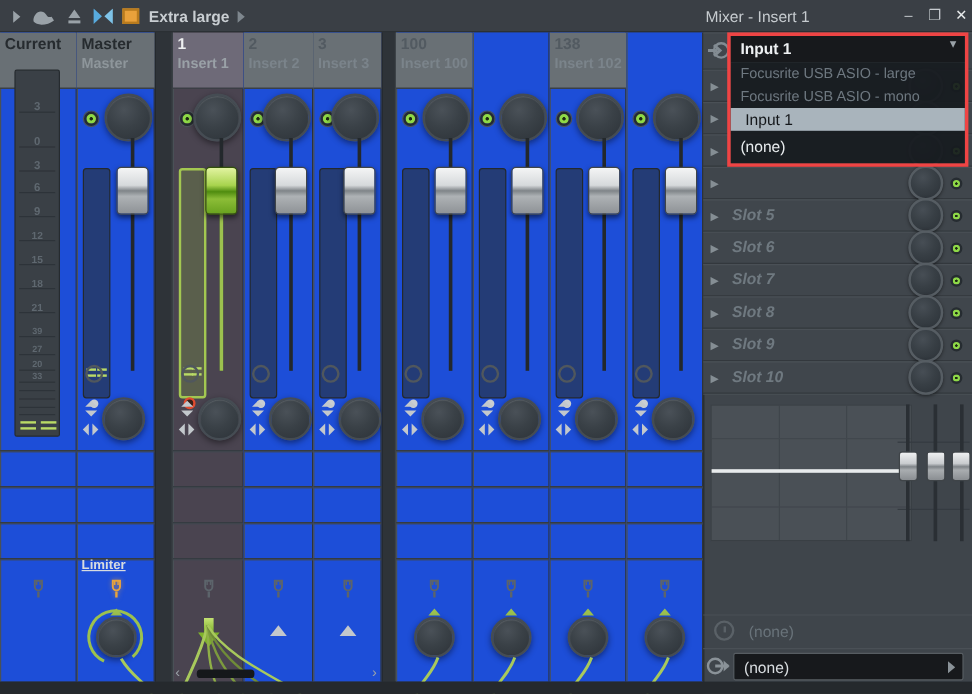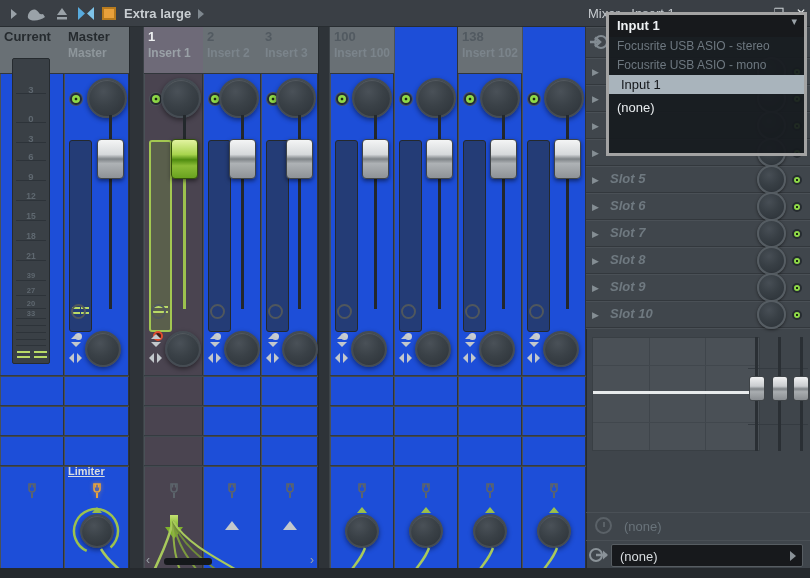--- a/index.html
+++ b/index.html
@@ -102,21 +102,21 @@
   #timerow{position:absolute;left:0;top:485px;width:224px;height:28px;box-shadow:inset 0 1px 0 #4A5056;}
   #timeic{position:absolute;left:9px;top:5px;width:17px;height:17px;border:2px solid #5A6167;border-radius:50%;}
   #timeic::after{content:"";position:absolute;left:6px;top:3px;width:2px;height:5px;background:#5A6167;}
   #timenone{position:absolute;left:38px;top:7px;font-size:13px;color:#69737A;}
   #outrow{position:absolute;left:0;top:513px;width:224px;height:30px;box-shadow:inset 0 1px 0 #4A5056;}
   #outbox{position:absolute;left:25px;top:4px;width:192px;height:23px;background:#17191C;border:1px solid #575D62;border-radius:2px;}
   #outnone{position:absolute;left:8px;top:4px;font-size:13px;color:#D9DDE0;}
   #outcaret{position:absolute;right:6px;top:6px;width:0;height:0;border-left:6px solid #8A9298;border-top:5px solid transparent;border-bottom:5px solid transparent;}
 
   
-  #ddwrap{position:absolute;left:606px;top:12px;width:201px;height:144px;border:3px solid #a3a3a3;z-index:5;}
+  #ddwrap{position:absolute;left:606px;top:27px;width:201px;height:112px;border:3px solid #ef4444;z-index:5;}
   #ddhead{position:relative;height:22px;background:#17191C;line-height:22px;padding:0 8px;font-size:13px;font-weight:bold;color:#EEF1F3;}
   #ddcaret{position:absolute;right:7px;top:0;color:#9AA2A8;font-size:11px;}
   #ddlist{position:absolute;left:0;top:22px;right:0;bottom:0;background:rgba(23,27,31,0.93);}
   #ddlist .g{height:19px;line-height:19px;padding:0 8px;font-size:12px;color:#6E7880;}
   #ddlist .it{height:19px;line-height:19px;padding:0 8px;font-size:13px;color:#E8ECEE;}
   #ddlist .it.sel{background:#A9B4BC;color:#14171A;padding-left:12px;}
   #ddlist .gap{height:4px;}
 
   #bottombar{position:absolute;left:0;top:568px;width:810px;height:10px;background:#25292D;z-index:6;}
   svg.icon{display:block;}
@@ -642,21 +642,21 @@
         <span id="outnone">(none)</span>
         <span id="outcaret"></span>
       </span>
     </div>
   </div>
 
   <div id="ddwrap">
     <div id="ddhead">Input 1</div>
     <span id="ddcaret">▾</span>
     <div id="ddlist">
-        <div class="g">Focusrite USB ASIO - stereo</div>
+        <div class="g">Focusrite USB ASIO - large</div>
         <div class="g">Focusrite USB ASIO - mono</div>
         <div class="it sel">Input 1</div>
         <div class="gap"></div>
         <div class="it">(none)</div>
       </div>
   </div>
 
   <div id="bottombar"></div>
 </div>
 

